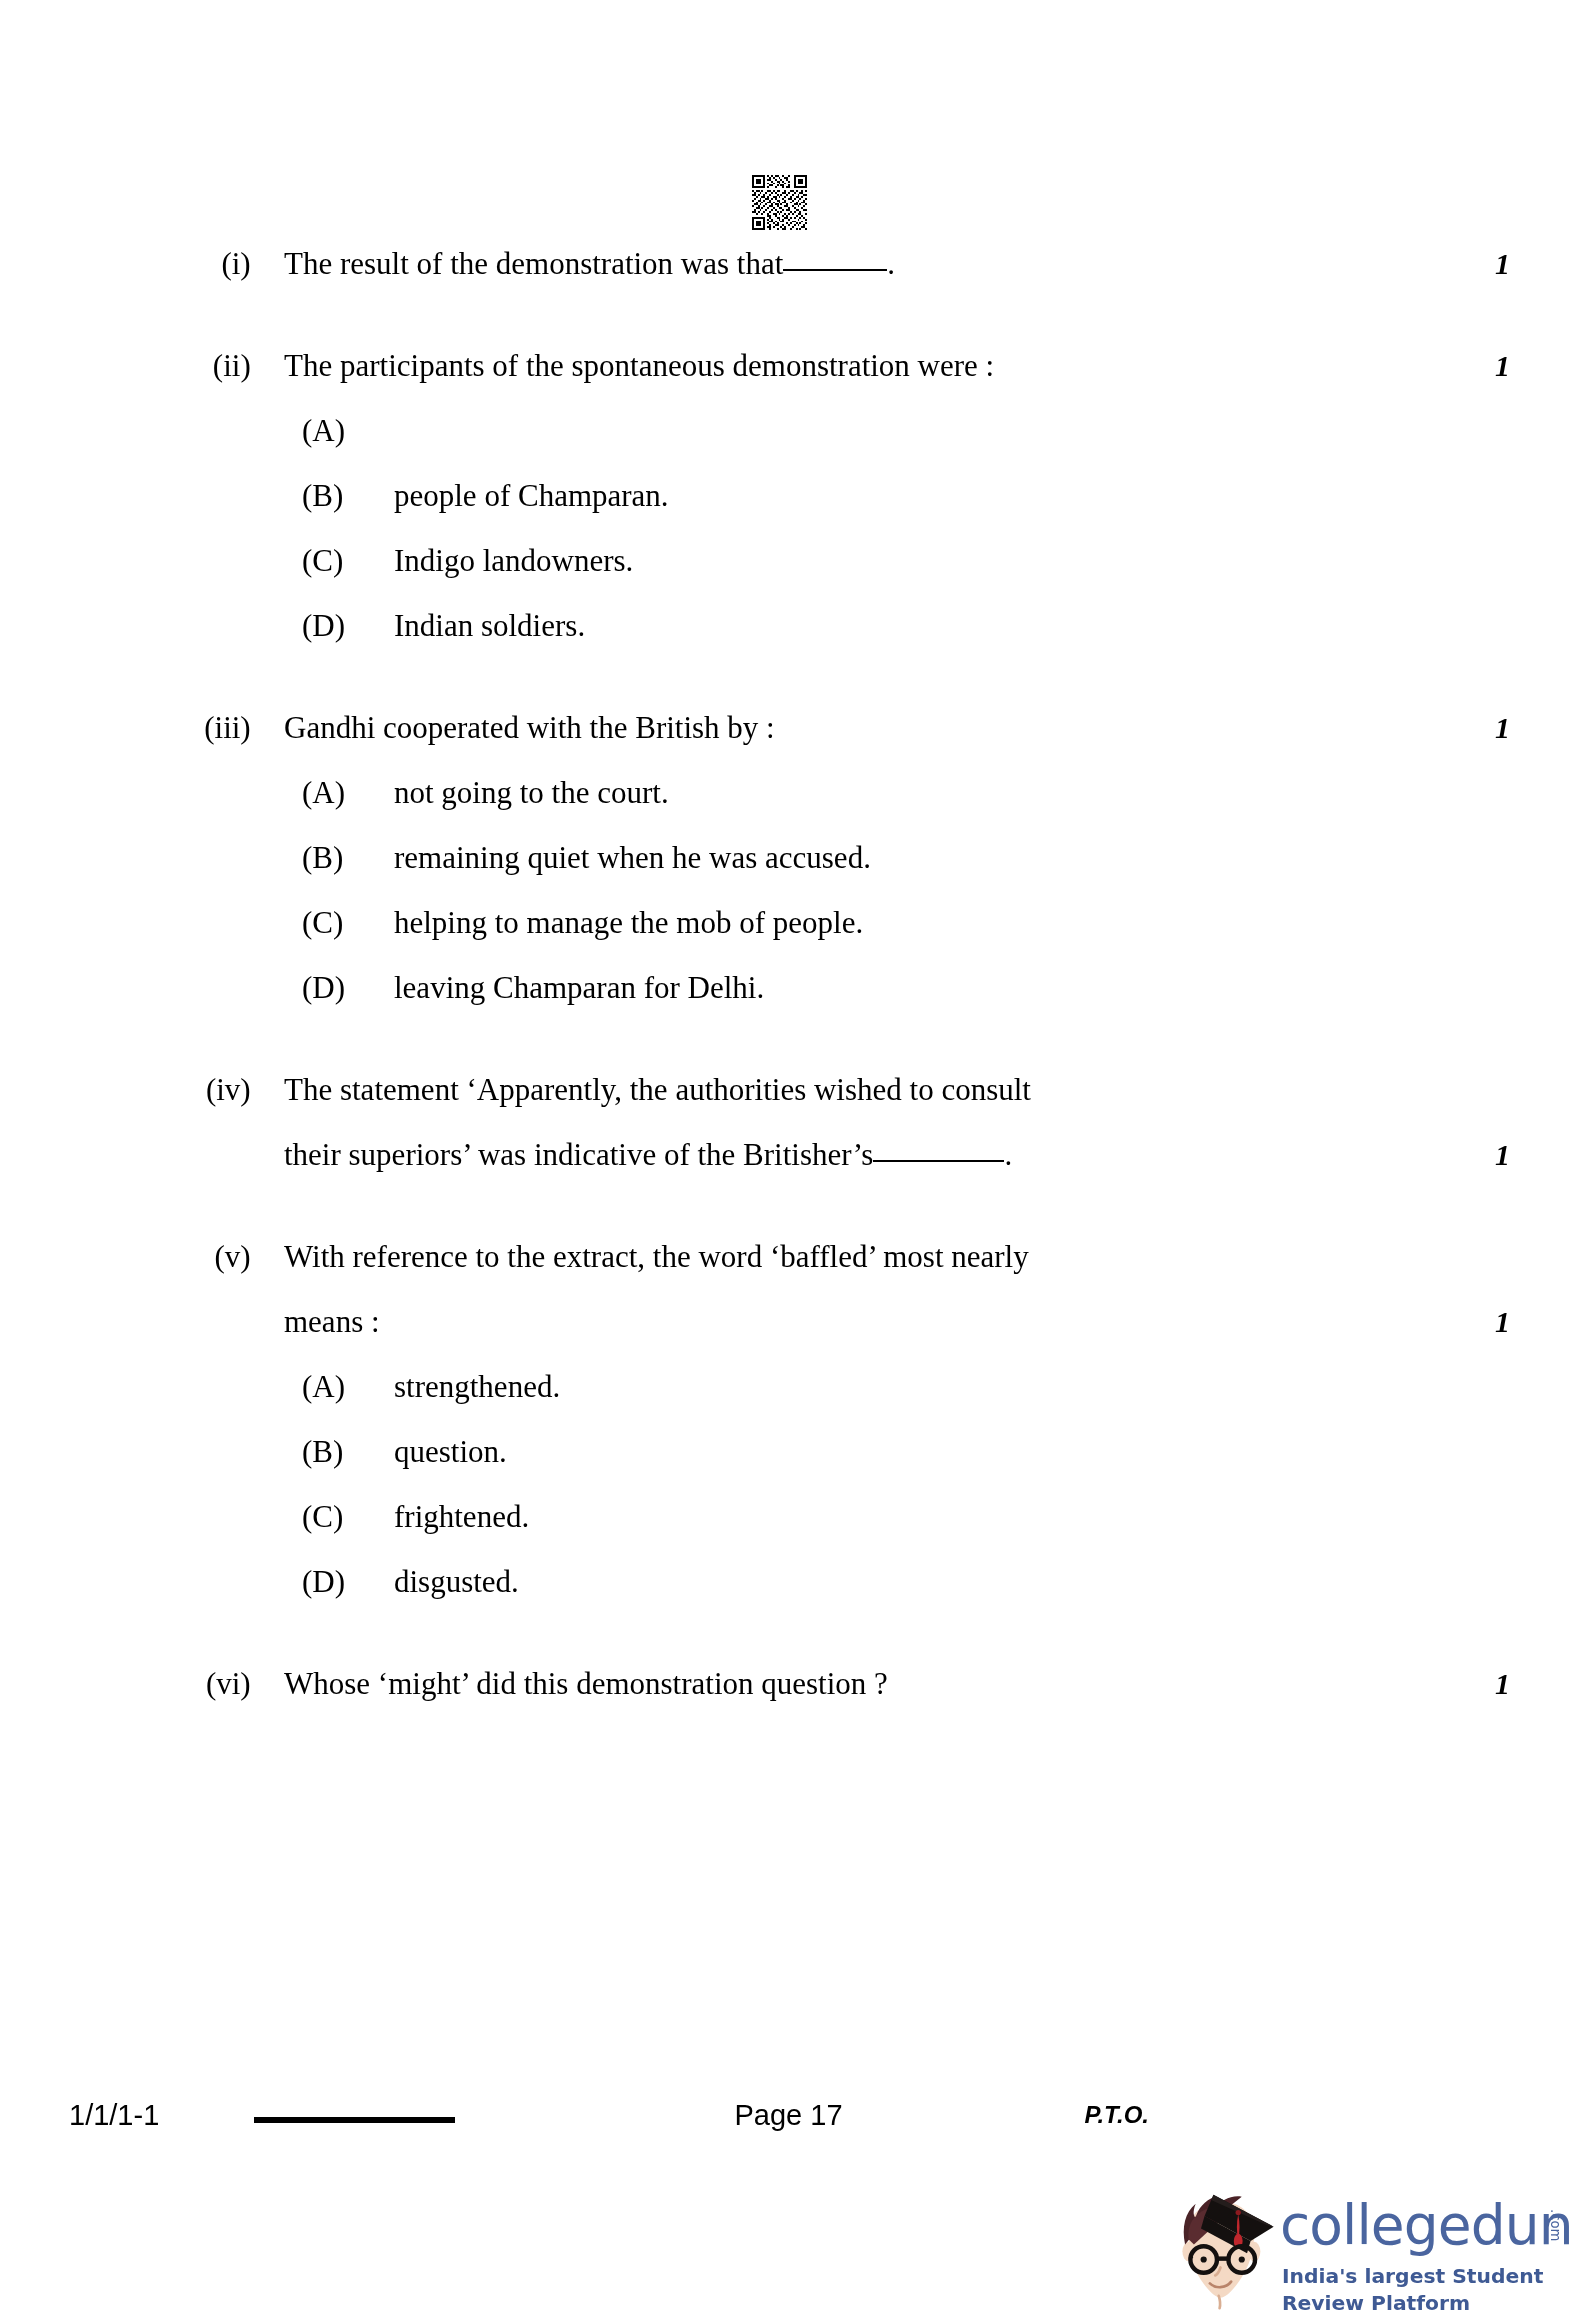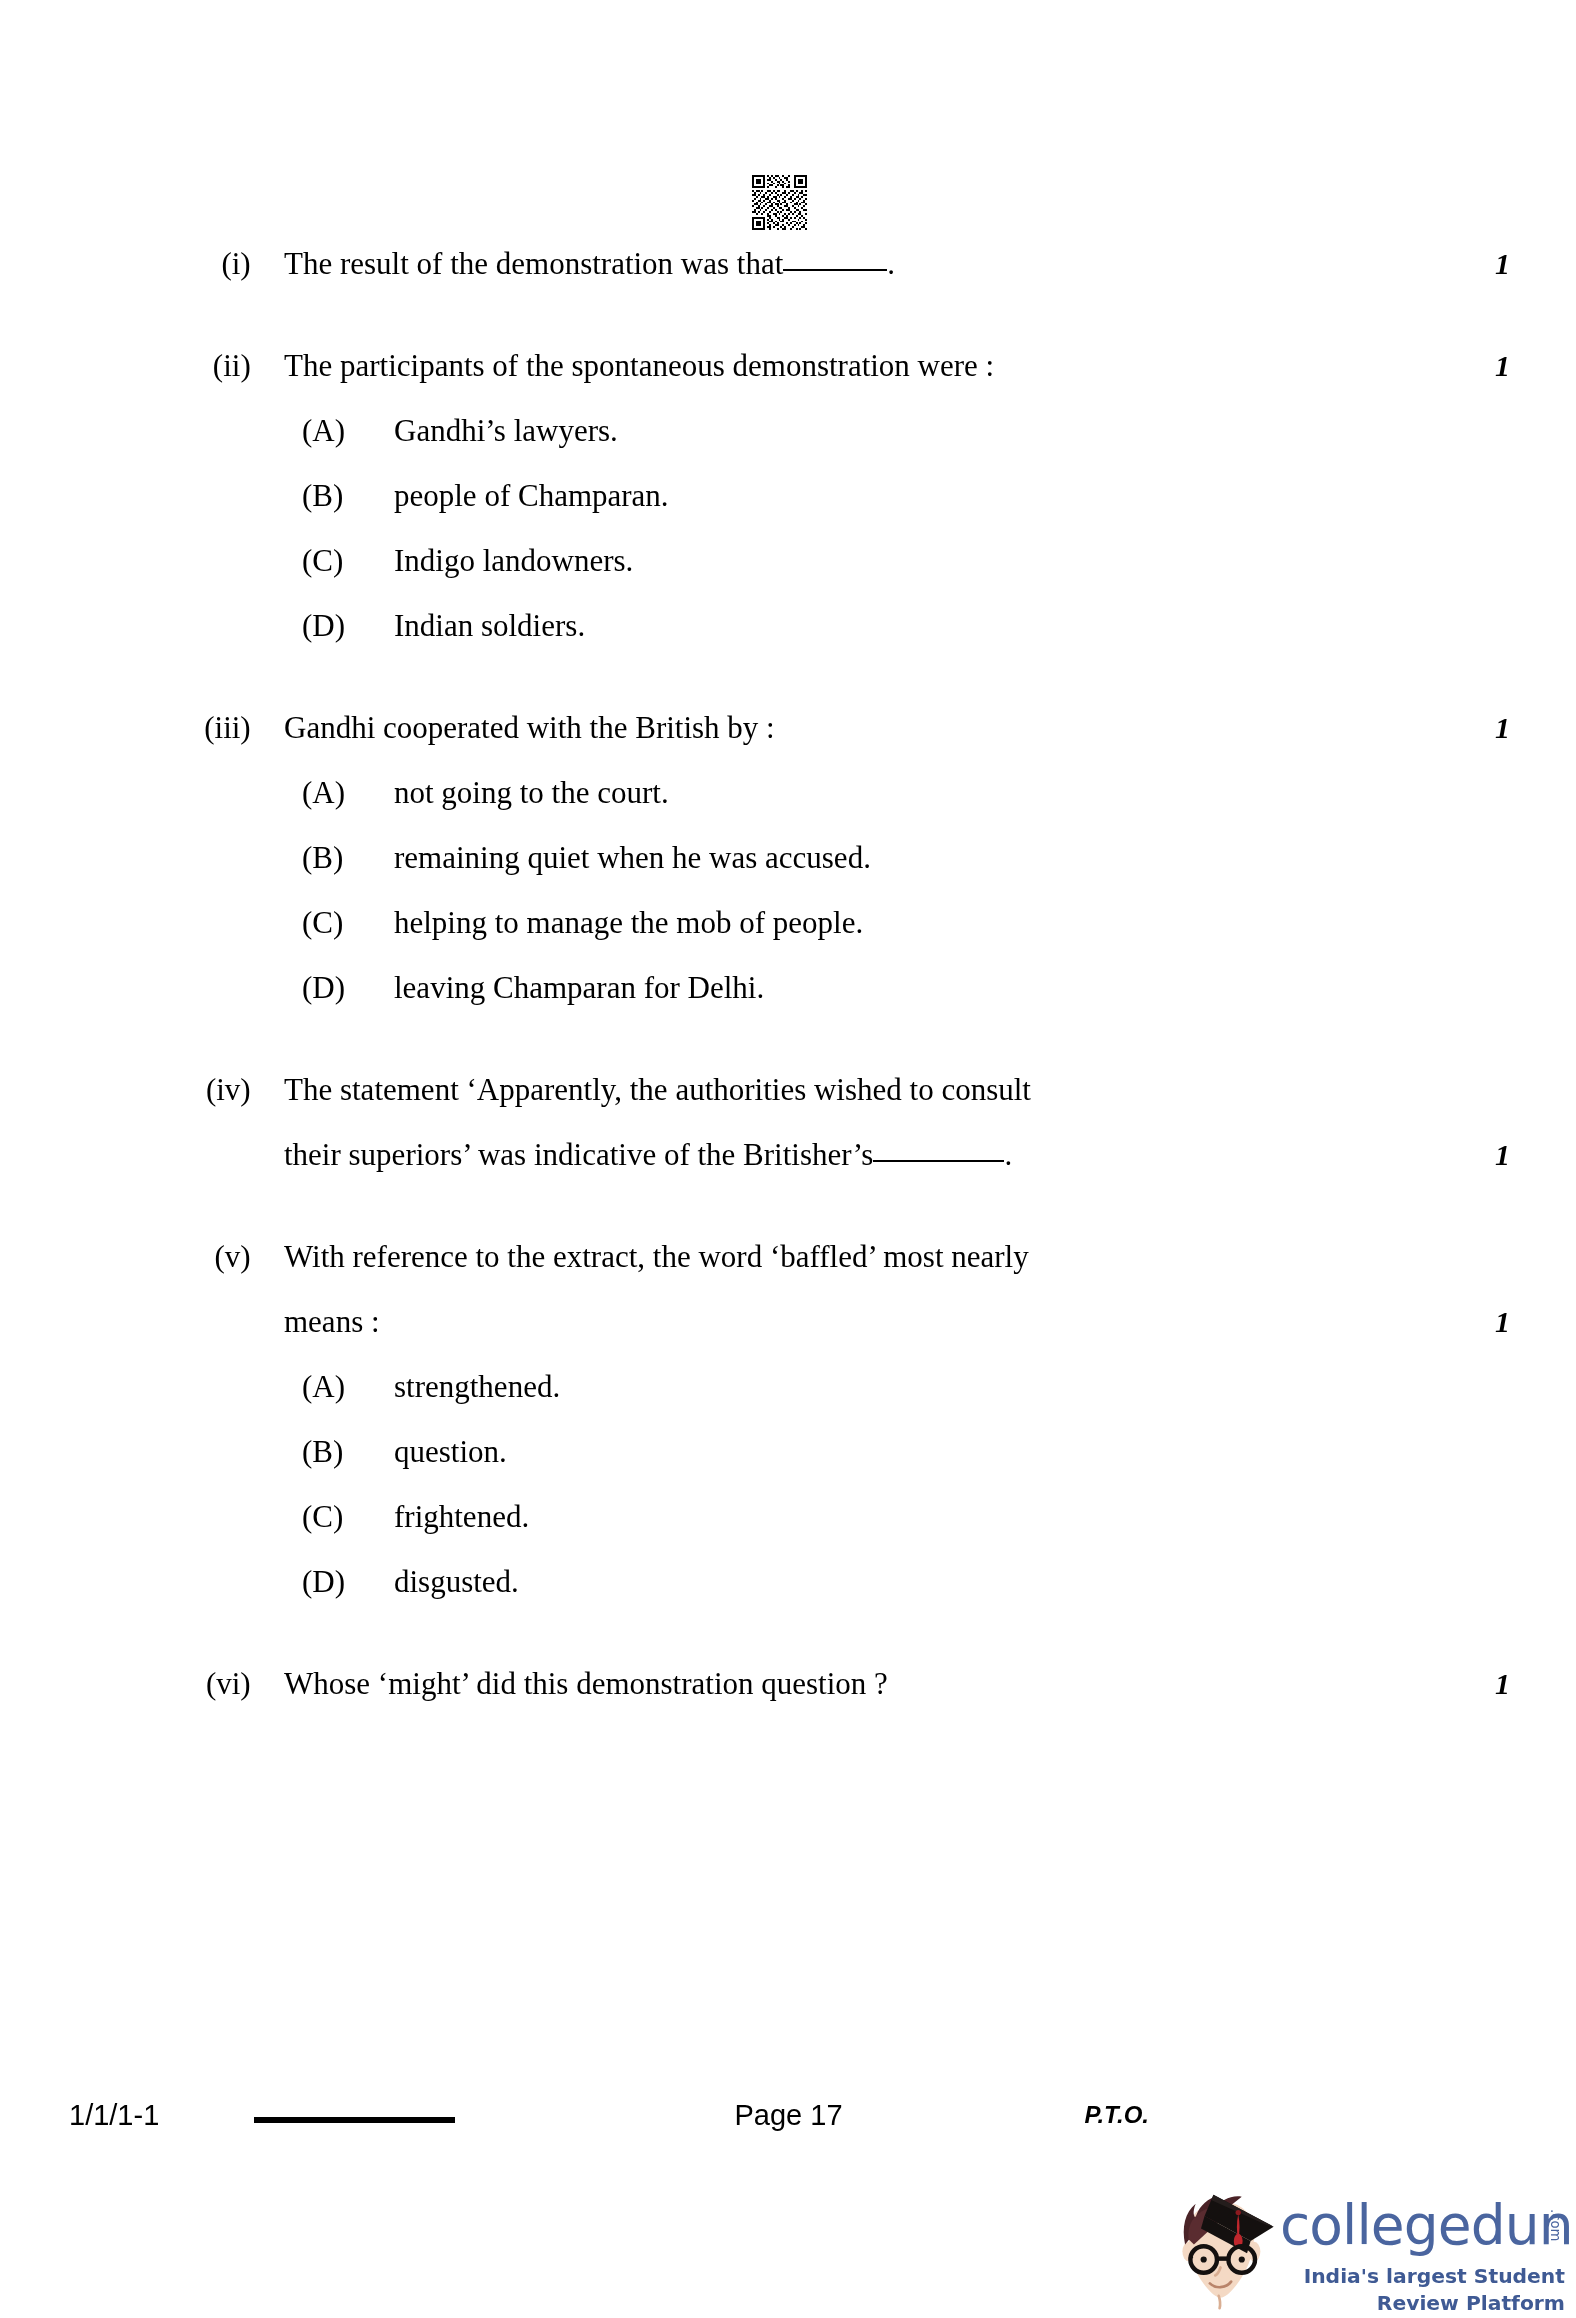--- a/index.html
+++ b/index.html
@@ -184,21 +184,20 @@
   }
   .logo-tag {
     position: absolute;
     left: 120px;
     top: 79px;
     font-family: "DejaVu Sans", "Liberation Sans", sans-serif;
     font-size: 20.3px;
     line-height: 26.5px;
     font-weight: bold;
     color: #3f5a94;
-    text-align: right;
   }
 </style>
 </head>
 <body>
 
 <div class="page">
 
   <div class="qr-wrap">
     <svg viewBox="0 0 29 29" shape-rendering="crispEdges" aria-hidden="true">
       <rect width="29" height="29" fill="#ffffff"></rect>
@@ -437,21 +436,20 @@
     <div class="gap-md"></div>
 
     <div class="qrow">
       <div class="q-num">(ii)</div>
       <div class="q-body">The participants of the spontaneous demonstration were :</div>
       <div class="q-marks">1</div>
     </div>
     <div class="opts">
       <div class="opt">
         <span class="opt-label">(A)</span>
-        <span class="opt-text">Gandhi’s lawyers.</span>
       </div>
       <div class="opt">
         <span class="opt-label">(B)</span>
         <span class="opt-text">people of Champaran.</span>
       </div>
       <div class="opt">
         <span class="opt-label">(C)</span>
         <span class="opt-text">Indigo landowners.</span>
       </div>
       <div class="opt">

